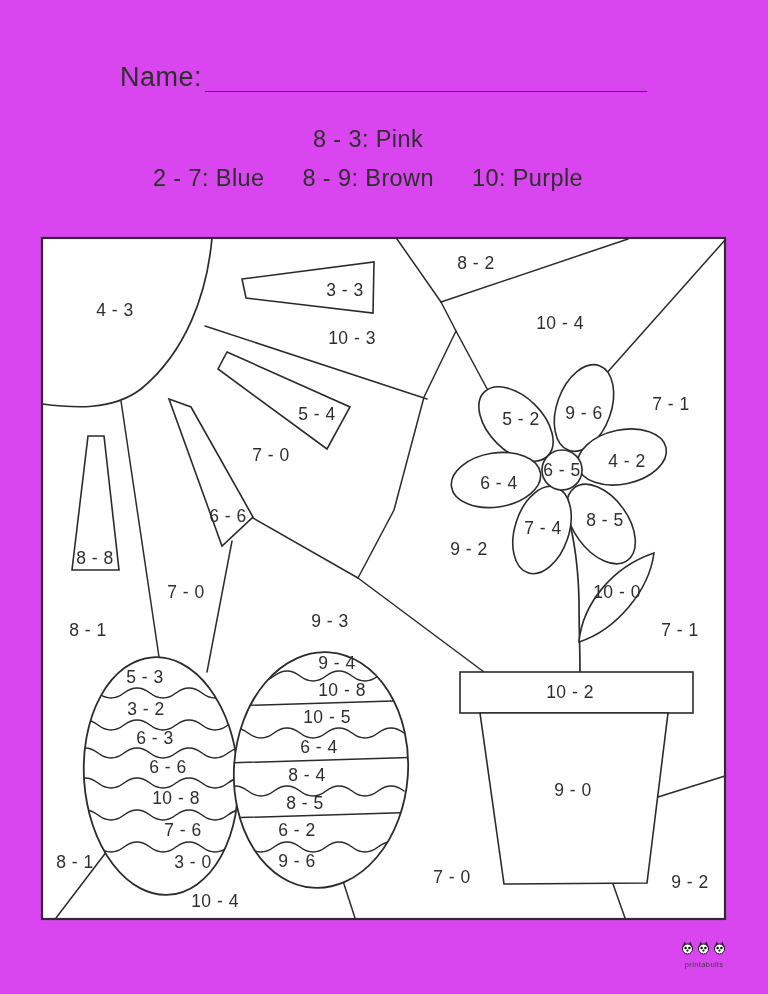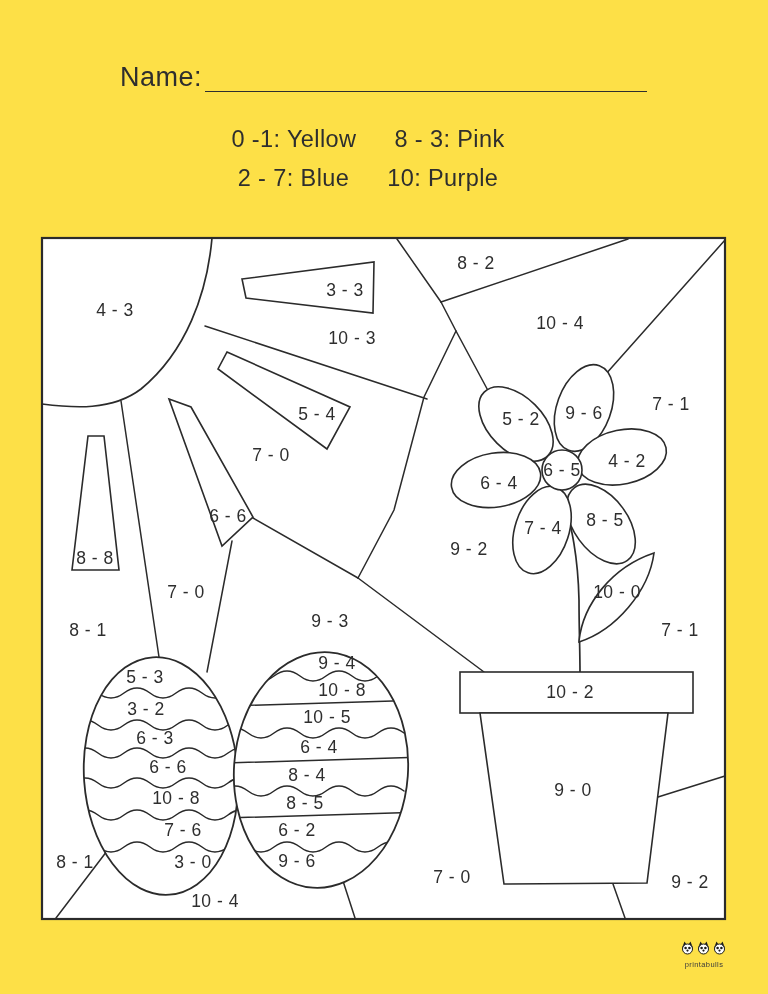--- a/index.html
+++ b/index.html
@@ -1,16 +1,16 @@
 <!DOCTYPE html>
 <html><head>
 <meta charset="utf-8">
 <style>
   html,body{margin:0;padding:0;background:#fff;}
-  .page{position:relative;width:768px;height:994px;background:#fde047;overflow:hidden;
+  .page{position:relative;width:768px;height:994px;background:#d946ef;overflow:hidden;
         font-family:"Liberation Sans",sans-serif;color:#2e2e2e;}
   .name-label{position:absolute;left:120px;top:62px;font-size:27px;letter-spacing:.5px;}
   .name-line{position:absolute;left:205px;top:90px;width:442px;border-bottom:1.8px solid #2e2e2e;height:1px;}
   .legend{position:absolute;left:0;top:126px;width:768px;transform:translateX(-16px);}
   .legend-row{display:flex;justify-content:center;gap:38px;font-size:23.5px;letter-spacing:.4px;
               margin-bottom:12px;}
   svg text{font-family:"Liberation Sans",sans-serif;}
   .lbl{font-size:17.5px;fill:#2e2e2e;text-anchor:middle;letter-spacing:.5px;}
   .ln{fill:none;stroke:#2b2b2b;stroke-width:1.5;stroke-linecap:round;}
   .shape{fill:#ffffff;stroke:#2b2b2b;stroke-width:1.6;}
@@ -21,25 +21,25 @@
 </head>
 <body>
 
 <div class="page">
 
   <span class="name-label">Name:</span>
   <span class="name-line"></span>
 
   <div class="legend">
     <div class="legend-row">
-      <span>0 -1: Yellow</span>
       <span>8 - 3: Pink</span>
     </div>
     <div class="legend-row">
       <span>2 - 7: Blue</span>
+      <span>8 - 9: Brown</span>
       <span>10: Purple</span>
     </div>
   </div>
 
   <svg class="picture" width="768" height="994" viewBox="0 0 768 994">
 
     <defs>
       <clipPath id="clipEggL">
           <ellipse cx="161" cy="776" rx="77" ry="119" transform="rotate(-4 161 776)"></ellipse>
         </clipPath>

